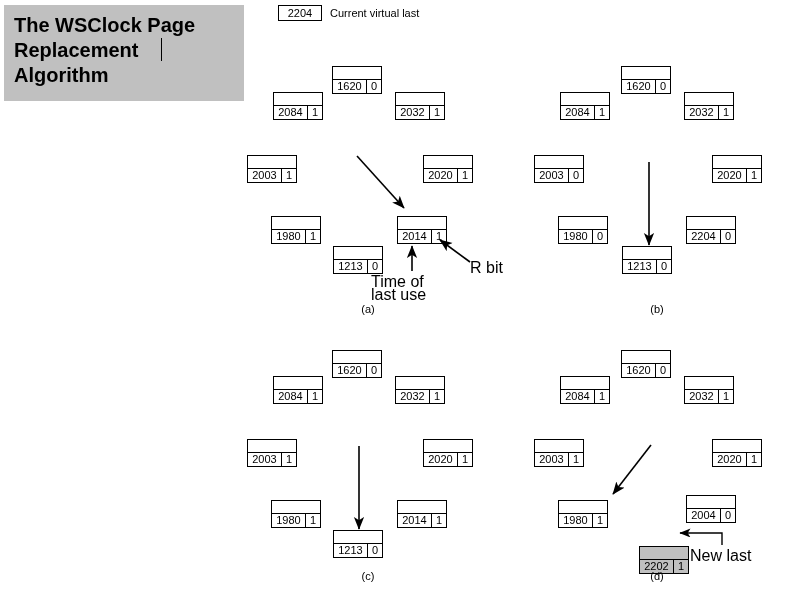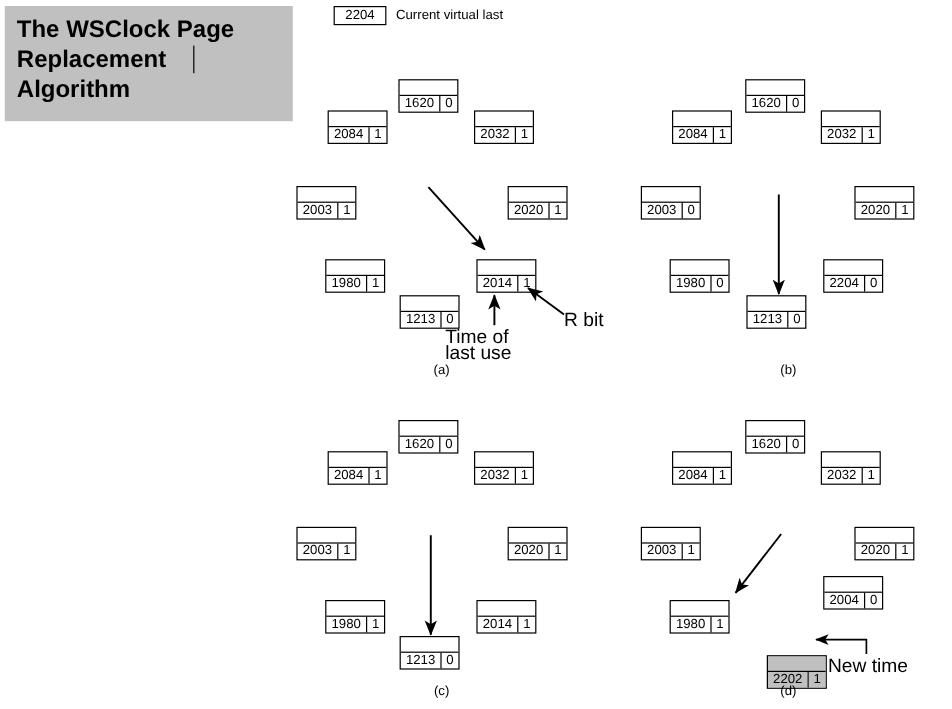--- a/index.html
+++ b/index.html
@@ -390,28 +390,28 @@
           <div class="rbit-cell">1</div>
         </div>
       </div>
       <div class="node shaded" style="left: 622px; top: 546px; margin-left: 17px;">
         <div class="top-cell"></div>
         <div class="bot-row">
           <div class="time-cell">2202</div>
           <div class="rbit-cell">1</div>
         </div>
       </div>
-      <div class="node" style="left: 686px; top: 480px;">
+      <div class="node" style="left: 686px; top: 495px;">
         <div class="top-cell"></div>
         <div class="bot-row">
           <div class="time-cell">2004</div>
           <div class="rbit-cell">0</div>
         </div>
       </div>
-      <div class="annot" style="left: 690px; top: 549px;">New time</div>
+      <div class="annot" style="left: 690px; top: 549px;">New last</div>
       <div class="panel-label" style="left: 637px; top: 570px;">(d)</div>
     </div>
 
   <svg id="arrow-layer" width="793" height="591" viewBox="0 0 793 591">
     <defs>
       <marker id="arrowhead" markerWidth="9" markerHeight="9" refX="7.5" refY="3.2" orient="auto" markerUnits="strokeWidth">
         <path d="M0,0 L8,3.2 L0,6.4 L2,3.2 z" fill="#000000"></path>
       </marker>
     </defs>
     <g id="arrow-group">

